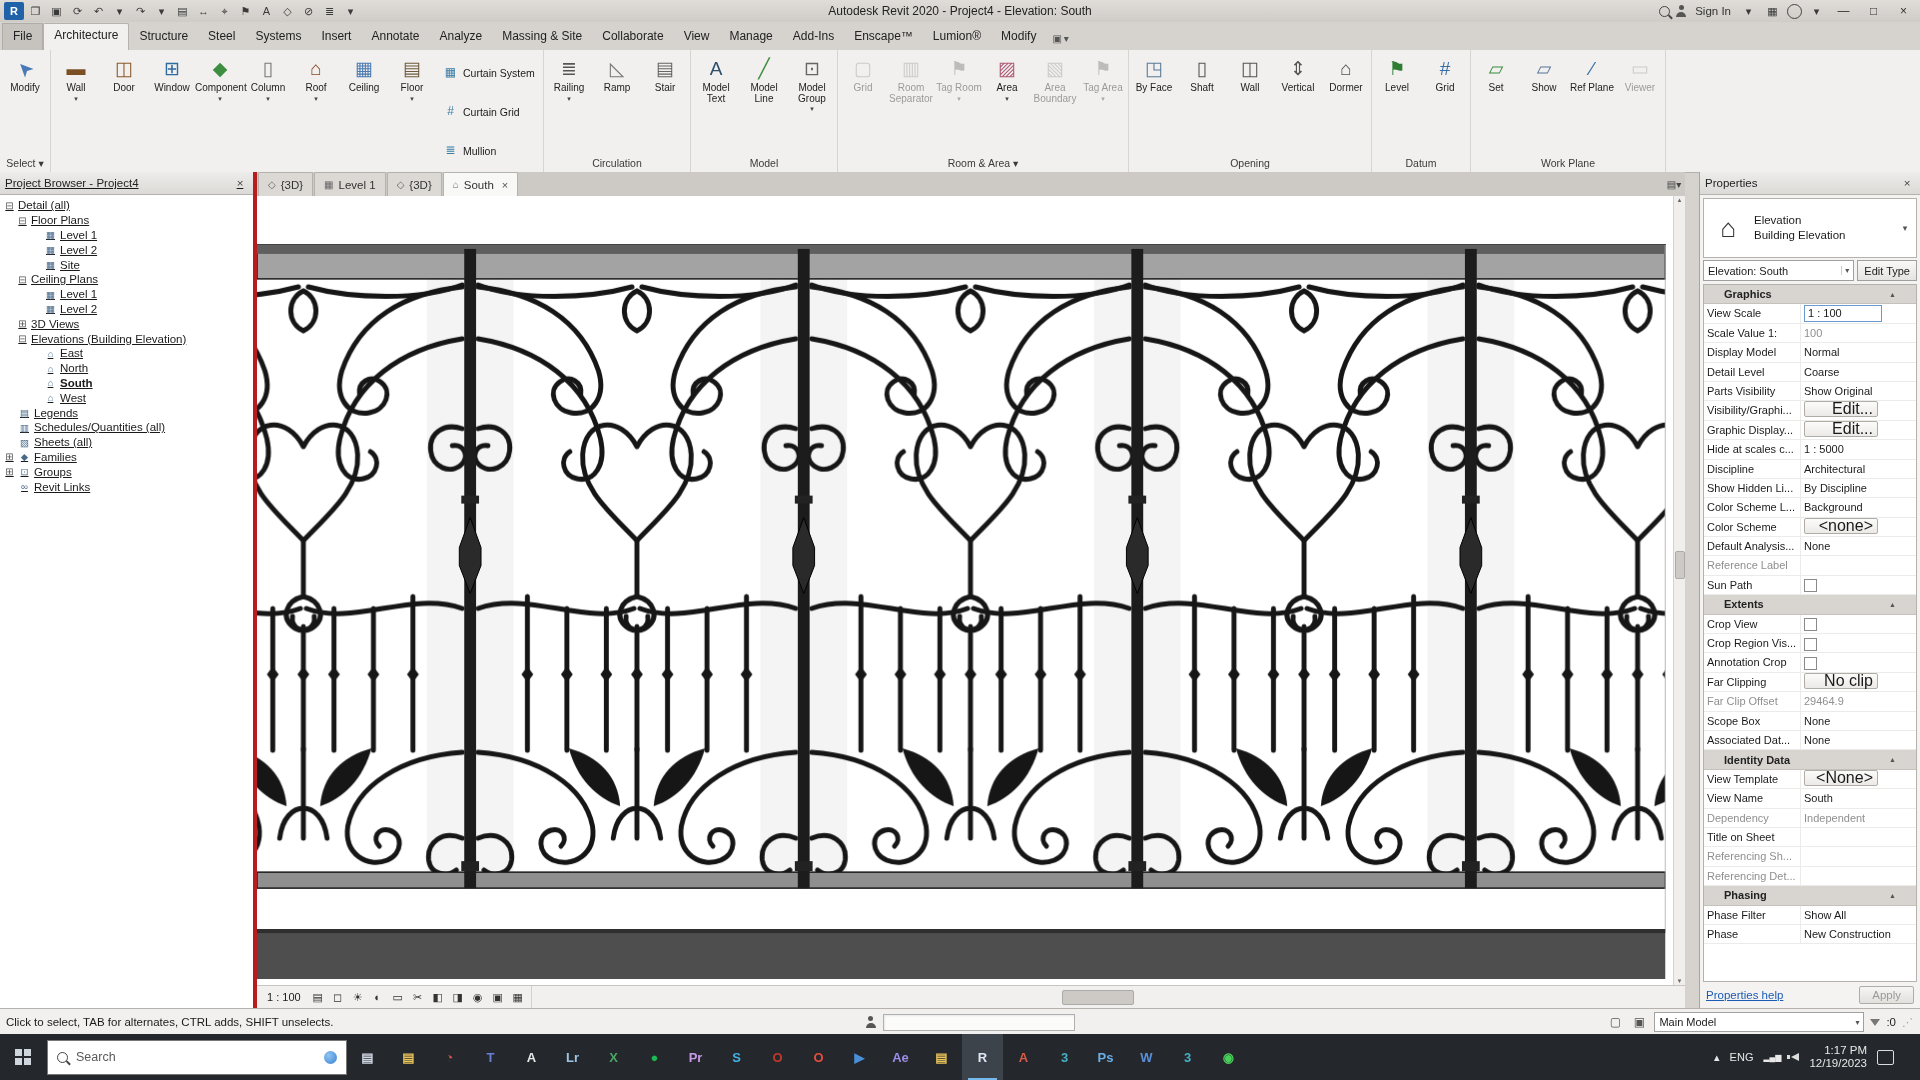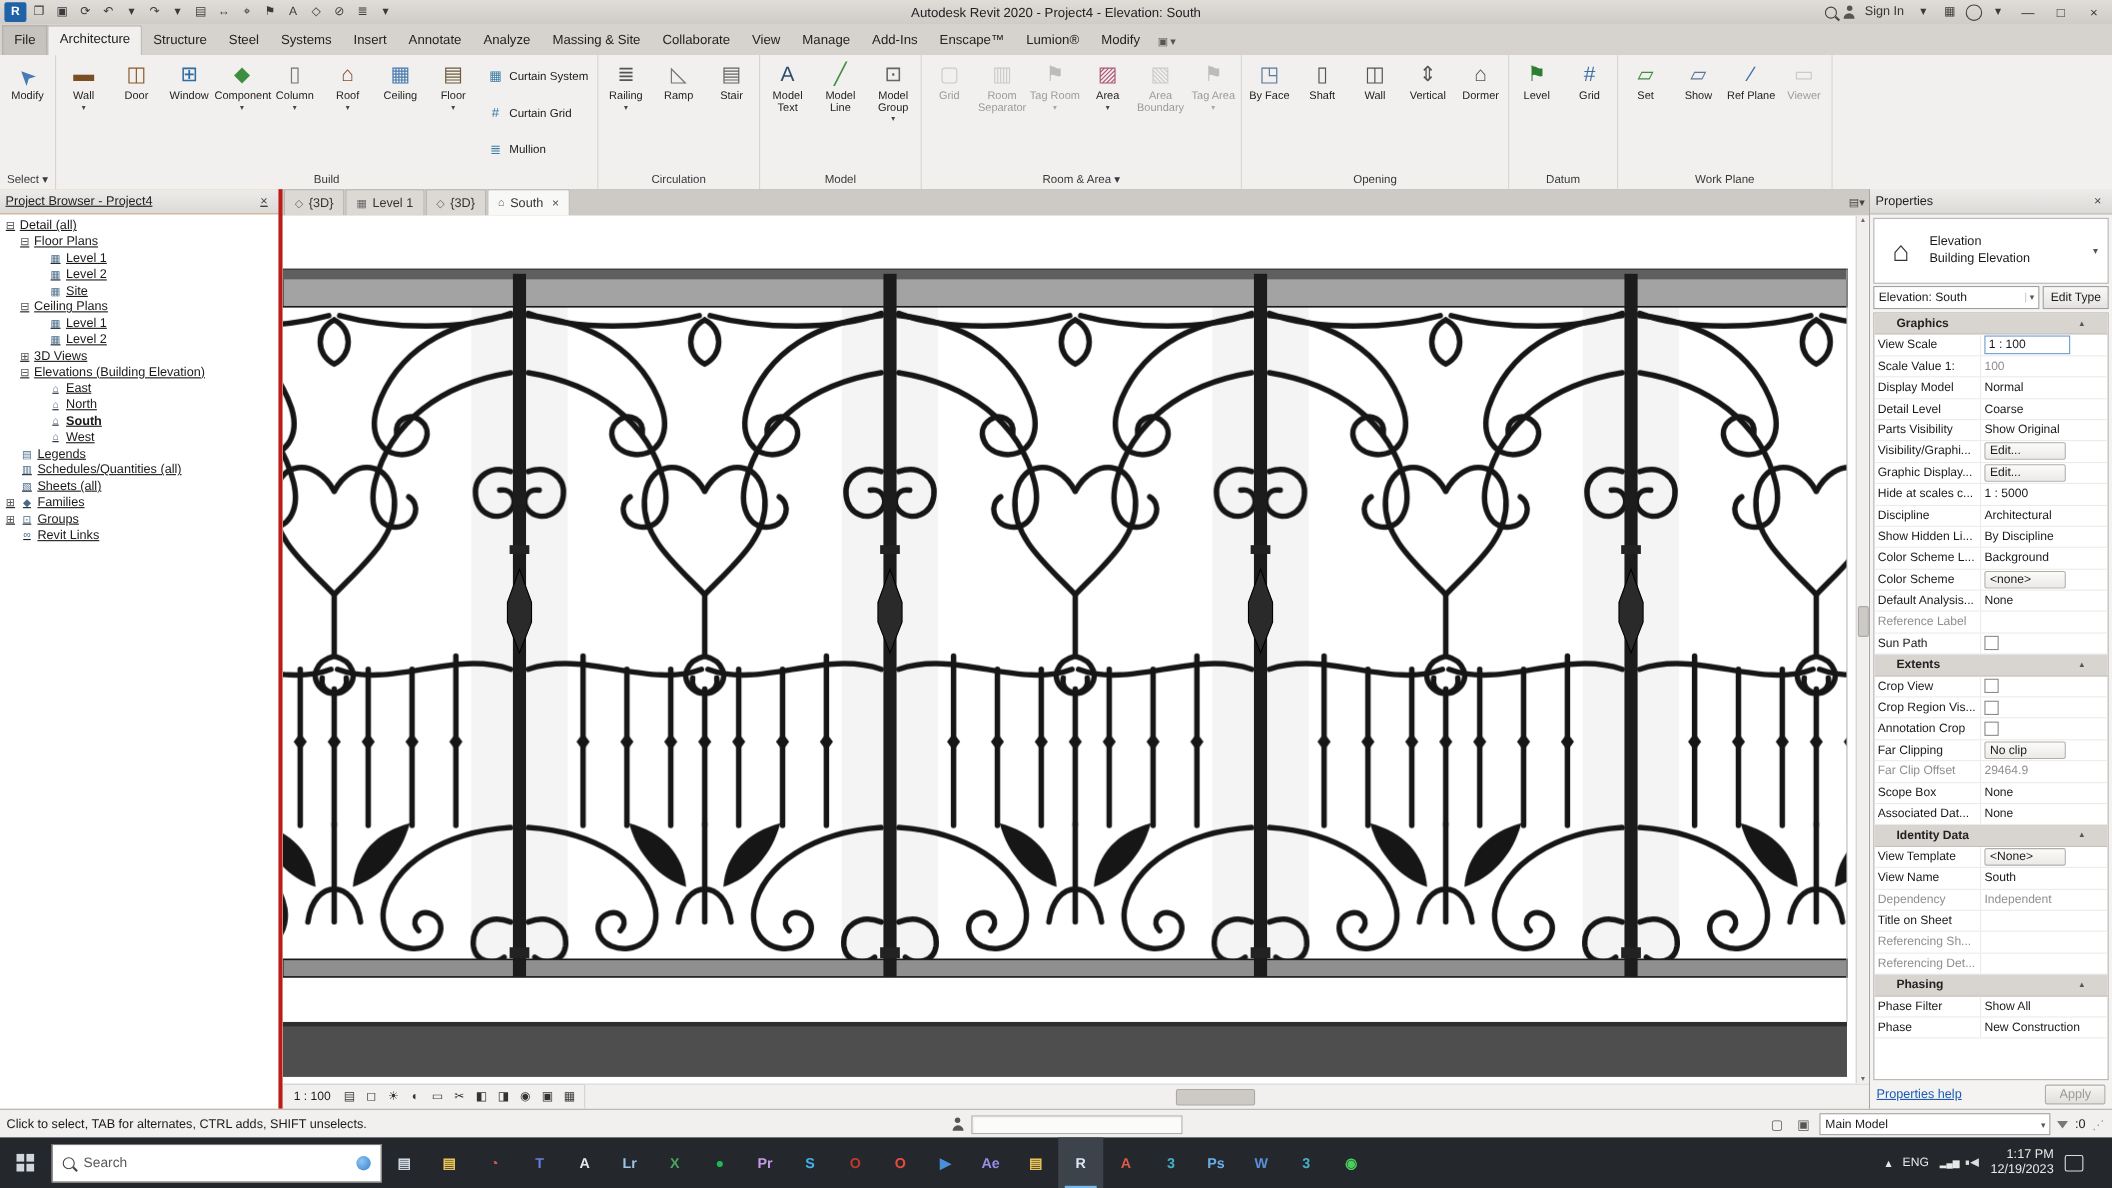--- a/index.html
+++ b/index.html
@@ -76,40 +76,40 @@
 .vthumb{position:absolute;top:45%;left:1px;width:8px;height:26px;background:#cdcac6;border:1px solid #aaa;border-radius:2px;}
 
 #vcbar{height:22px;flex:none;background:#f1f0ee;border-top:1px solid #c8c5c1;display:flex;align-items:center;}
 #vc-left{display:flex;align-items:center;padding:0 4px;gap:2px;}
 .vc-scale{font-size:11px;padding:0 6px;white-space:nowrap;}
 .vc-ico{width:18px;height:18px;line-height:18px;text-align:center;font-size:11px;color:#333;}
 #hscroll{flex:1;position:relative;background:#f1f0ee;border-left:1px solid #d5d2ce;height:100%;}
 .hthumb{position:absolute;left:46%;top:4px;width:70px;height:13px;background:#cdcac6;border:1px solid #aaa;border-radius:2px;}
 
 
-#props{width:220px;background:#f4f3f1;border-left:1px solid #a8a5a1;display:flex;flex-direction:column;}
+#props{width:220px;background:#f4f3f1;border-left:1px solid #a8a5a1;display:flex;flex-direction:column;margin-left:14px;}
 .type-box{margin:3px 3px 2px;background:#fff;border:1px solid #b5b2ae;height:54px;flex:none;display:flex;align-items:center;padding:2px 4px;gap:6px;}
 .type-ico{width:40px;height:44px;font-size:26px;line-height:44px;text-align:center;color:#333;}
 .type-text{flex:1;display:flex;flex-direction:column;justify-content:center;font-size:11.5px;line-height:15px;}
 .type-dd{width:14px;color:#555;font-size:9px;display:flex;align-items:center;justify-content:center;align-self:stretch;}
 .selector-row{display:flex;margin:0 3px 3px;gap:3px;height:21px;flex:none;}
 .combo{flex:1;background:#fff;border:1px solid #a0a0a0;display:flex;align-items:center;padding:0 4px;font-size:11px;white-space:nowrap;}
 .combo .dd{margin-left:auto;font-size:8px;color:#555;border-left:1px solid #ccc;padding-left:3px;}
 .edit-type{border:1px solid #a0a0a0;background:linear-gradient(#f8f8f7,#e5e3e0);font-size:11px;display:flex;align-items:center;padding:0 6px;gap:3px;white-space:nowrap;}
 #prows{flex:1;margin:0 3px;background:#fff;border:1px solid #b5b2ae;overflow:hidden;font-size:11px;}
 .prow{display:grid;grid-template-columns:97px 1fr;height:18.4px;border-bottom:1px solid #ebebe9;align-items:center;}
 .plab{padding:0 3px;white-space:nowrap;overflow:hidden;border-right:1px solid #ebebe9;height:100%;line-height:18.4px;}
 .plab.ldim{color:#8f8f8f;}
 .pval{padding:0 3px;white-space:nowrap;overflow:hidden;line-height:18.4px;height:100%;}
 .pval.dim{color:#8f8f8f;}
 .phead{background:#d8d5d1;font-weight:bold;font-size:11px;display:flex;align-items:center;height:18.4px;border-bottom:1px solid #c5c2be;padding:0 20px;color:#222;}
 .phead .chev{margin-left:auto;font-size:7px;color:#555;}
 .v-input{border:1px solid #6a9ad0;background:#fff;height:15px;line-height:15px;padding:0 3px;display:inline-block;min-width:70px;}
-.v-btn{border:1px solid #b0ada9;background:linear-gradient(#fbfbfa,#eceae7);height:14px;line-height:14px;text-align:left;
-  font-size:11px;border-radius:2px;padding:0 4px;display:inline-block;min-width:64px;}
+.v-btn{border:1px solid #b0ada9;background:linear-gradient(#fbfbfa,#eceae7);height:14px;line-height:14px;text-align:right;
+  font-size:16px;border-radius:2px;padding:0 4px;display:inline-block;min-width:64px;}
 .v-check{width:11px;height:11px;border:1px solid #8a8a8a;background:#fff;display:inline-block;vertical-align:middle;}
 #props-footer{height:26px;flex:none;display:flex;align-items:center;padding:0 6px;}
 .help-link{color:#1a5bb5;text-decoration:underline;font-size:11.5px;}
 .apply-btn{margin-left:auto;border:1px solid #b0ada9;background:linear-gradient(#f6f5f3,#e2e0dd);color:#9a9a9a;padding:2px 12px;font-size:11.5px;border-radius:2px;}
 
 
 #statusbar{position:absolute;left:0;right:0;top:1008px;height:26px;background:#f1f0ee;border-top:1px solid #b5b2ae;
   display:flex;align-items:center;padding:0 6px;font-size:11.5px;gap:6px;}
 .flex1{flex:1;}
 .inset{width:190px;height:15px;background:#fbfbfa;border:1px solid #b0b0b0;box-shadow:inset 1px 1px 2px rgba(0,0,0,.08);}
@@ -259,21 +259,20 @@
             <div class="stack-tool">
               <span class="stack-icon" style="color: rgb(58, 124, 165);">#</span>
               <span>Curtain Grid</span>
             </div>
             <div class="stack-tool">
               <span class="stack-icon" style="color: rgb(58, 124, 165);">≣</span>
               <span>Mullion</span>
             </div>
           </div>
         </div>
-        <div class="panel-label">Build</div>
       </div>
       <div class="panel">
         <div class="panel-tools">
           <div class="big-tool">
             <span class="tool-icon" style="color: rgb(85, 85, 85);">≣</span>
             <div class="tool-label">Railing</div>
             <div class="tool-arrow">▾</div>
           </div>
           <div class="big-tool">
             <span class="tool-icon" style="color: rgb(119, 119, 119);">◺</span>

